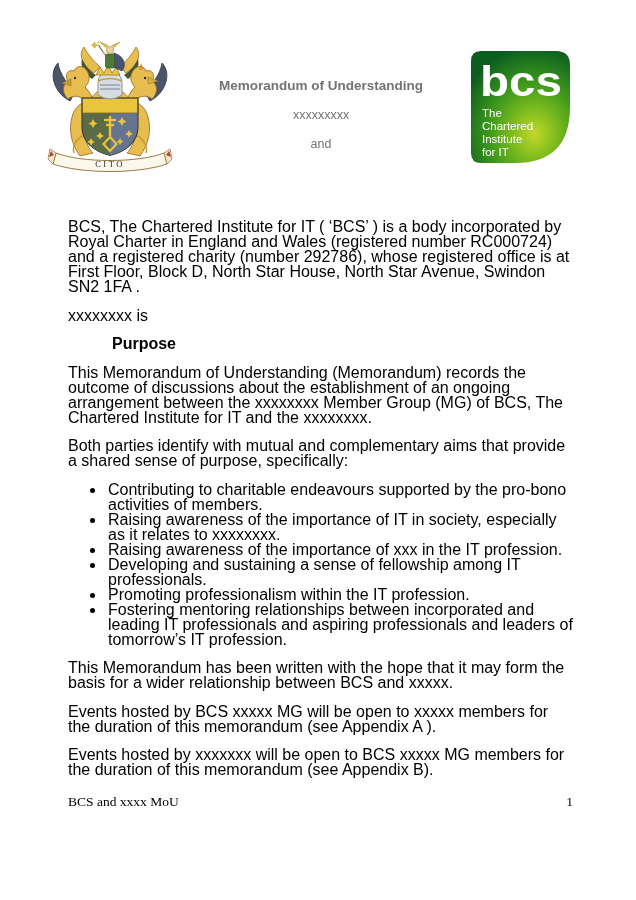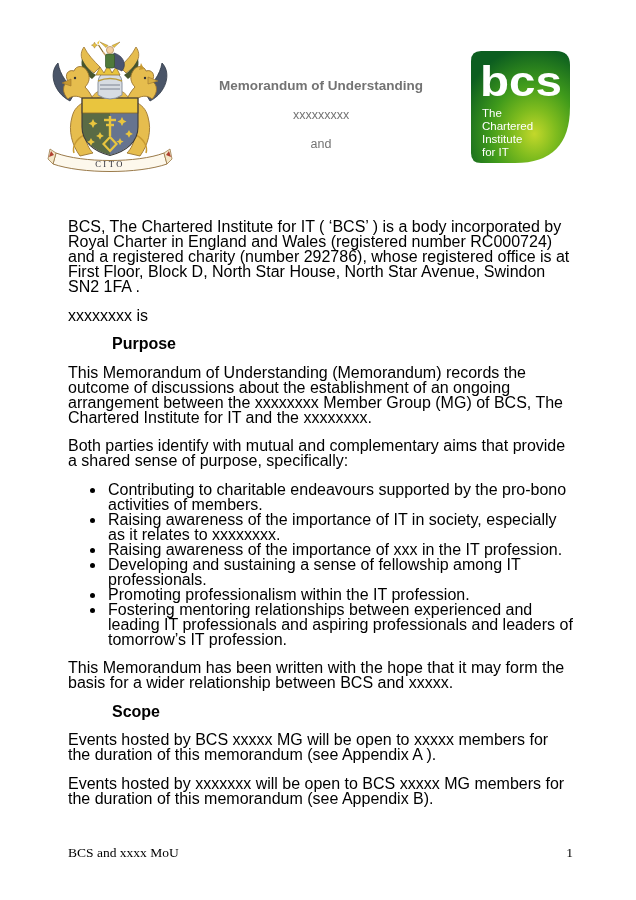--- a/index.html
+++ b/index.html
@@ -23,21 +23,21 @@
     position:absolute; left:68px; top:219px; width:506px;
     font-size:16px; line-height:15px; color:#000;
   }
   .docbody p { margin:0 0 13.5px 0; }
   .docbody .bh { font-weight:bold; margin:0 0 13.5px 0;padding-left:44px; }
   .docbody ul { margin:0 0 13.5px 0; padding:0 0 0 38px; }
   .docbody li { margin:0; padding:0 0 0 2px; }
 
   
   .footer {
-    position:absolute; left:68px; top:845px; width:505px;
+    position:absolute; left:68px; top:794px; width:505px;
     font-family:"Liberation Serif", serif; font-size:13.5px; color:#000;
     display:flex; justify-content:space-between;
   }
 </style>
 </head>
 <body>
 
 <div class="page">
 
   <svg class="crest" viewBox="0 0 136 138" aria-hidden="true">
@@ -150,24 +150,23 @@
     <p>xxxxxxxx is</p>
     <div class="bh">Purpose</div>
     <p>This Memorandum of Understanding (Memorandum) records the outcome of discussions about the establishment of an ongoing arrangement between the xxxxxxxx Member Group (MG) of BCS, The Chartered Institute for IT and the xxxxxxxx.</p>
     <p>Both parties identify with mutual and complementary aims that provide a shared sense of purpose, specifically:</p>
     <ul>
         <li>Contributing to charitable endeavours supported by the pro-bono activities of members.</li>
         <li>Raising awareness of the importance of IT in society, especially as it relates to xxxxxxxx.</li>
         <li>Raising awareness of the importance of xxx in the IT profession.</li>
         <li>Developing and sustaining a sense of fellowship among IT professionals.</li>
         <li>Promoting professionalism within the IT profession.</li>
-        <li>Fostering mentoring relationships between experienced and leading IT professionals and aspiring professionals and leaders of tomorrow’s IT profession.</li>
+        <li>Fostering mentoring relationships between incorporated and leading IT professionals and aspiring professionals and leaders of tomorrow’s IT profession.</li>
       </ul>
     <p>This Memorandum has been written with the hope that it may form the basis for a wider relationship between BCS and xxxxx.</p>
-    <div class="bh">Scope</div>
     <p>Events hosted by BCS xxxxx MG will be open to xxxxx members for the duration of this memorandum (see Appendix A ).</p>
     <p>Events hosted by xxxxxxx will be open to BCS xxxxx MG members for the duration of this memorandum (see Appendix B).</p>
   </div>
 
   <div class="footer">
     <span>BCS and xxxx MoU</span>
     <span>1</span>
   </div>
 
 </div>

